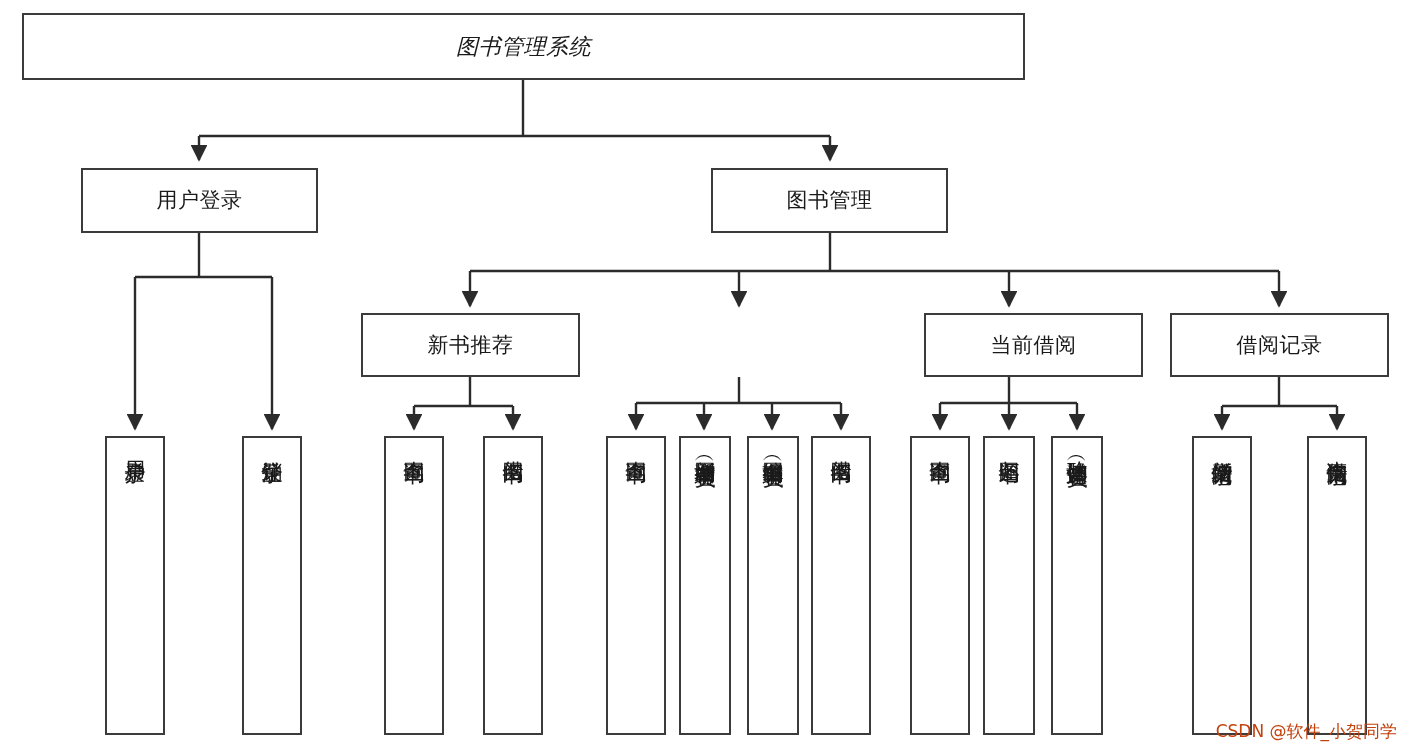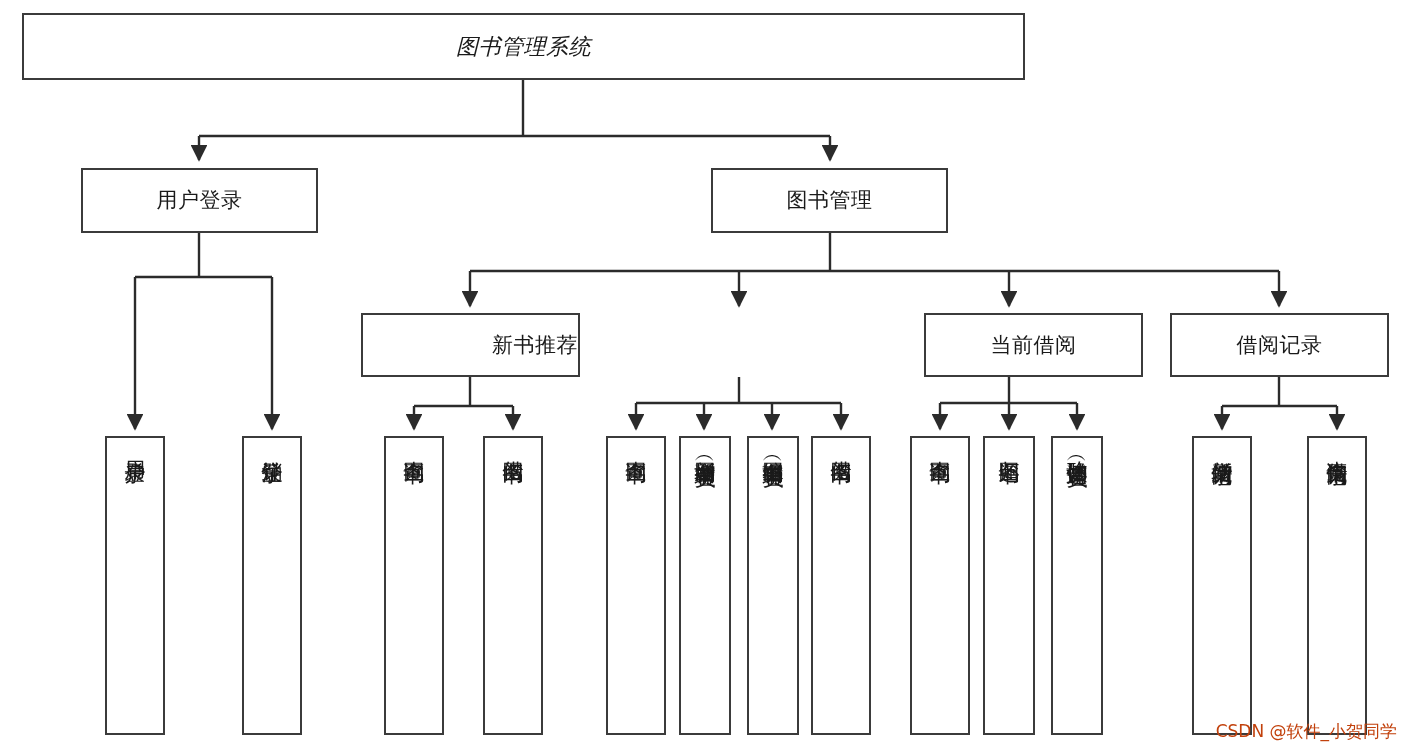--- a/index.html
+++ b/index.html
@@ -131,21 +131,21 @@
     <span class="node-label">图书管理系统</span>
   </div>
 
   <div class="node horizontal" style="left:81px; top:168px; width:237px; height:65px;">
     <span class="node-label">用户登录</span>
   </div>
   <div class="node horizontal" style="left:711px; top:168px; width:237px; height:65px;">
     <span class="node-label">图书管理</span>
   </div>
 
-  <div class="node horizontal" style="left:361px; top:313px; width:219px; height:64px;justify-content:flex-end;">
+  <div class="node horizontal" style="left:361px; top:313px; width:219px; height:64px;">
     <span class="node-label">新书推荐</span>
   </div>
   <div class="node horizontal" style="left:900px; top:313px; width:219px; height:64px;margin-left:24px;">
     <span class="node-label">当前借阅</span>
   </div>
   <div class="node horizontal" style="left:1170px; top:313px; width:219px; height:64px;">
     <span class="node-label">借阅记录</span>
   </div>
 
   <div class="node vertical" style="left:105px; top:436px; width:60px; height:299px;">

